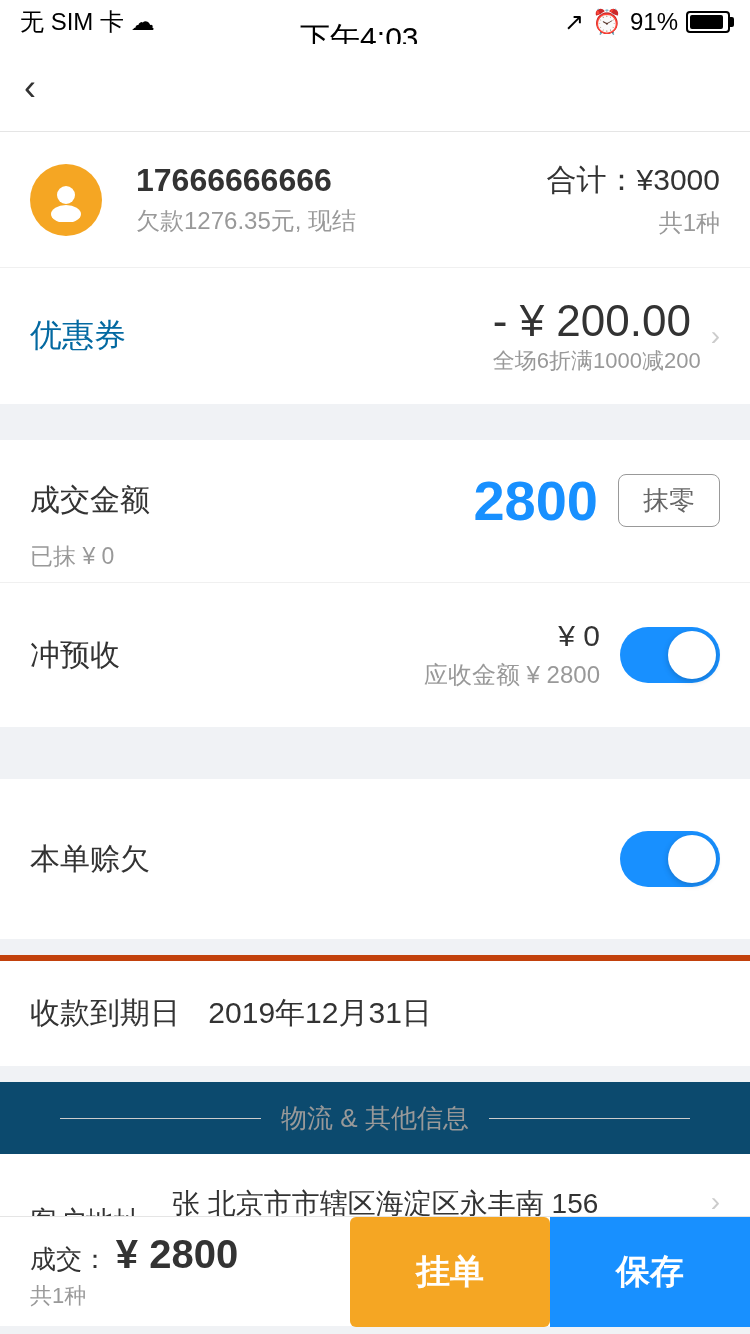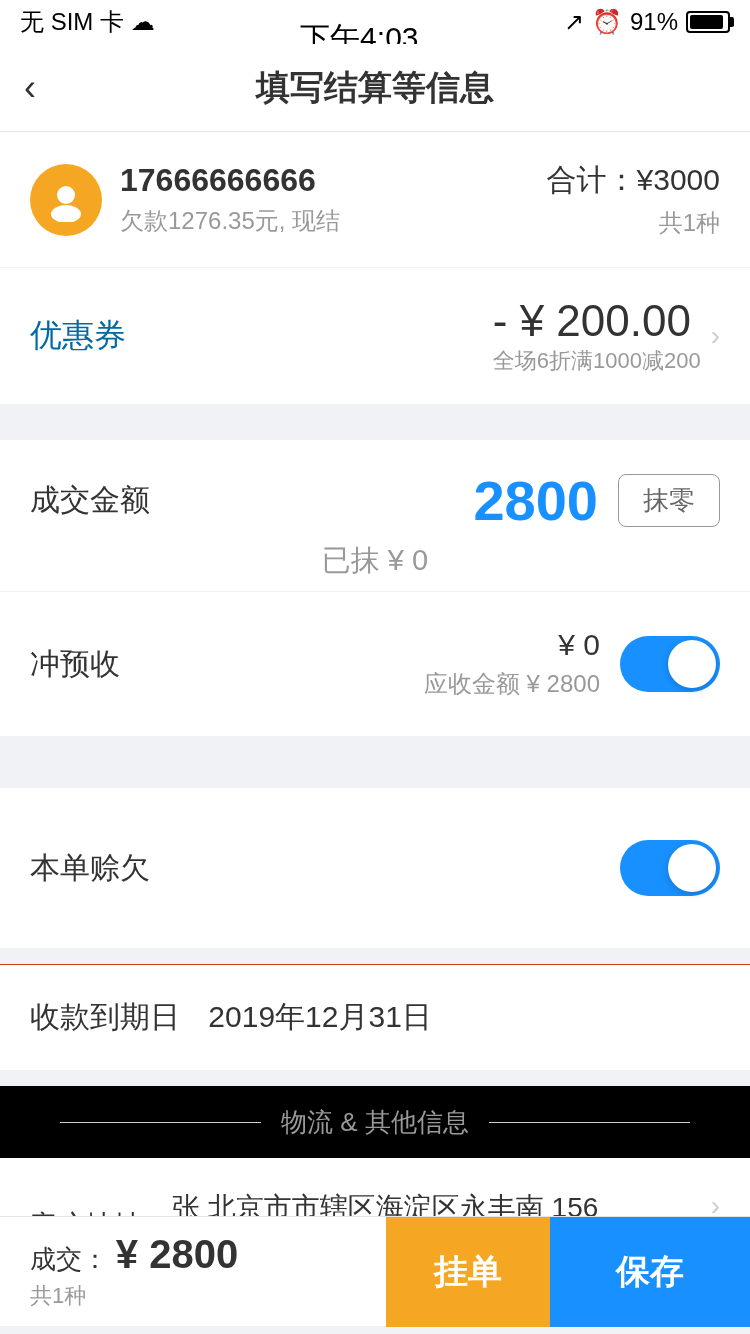--- a/index.html
+++ b/index.html
@@ -69,21 +69,21 @@
       margin-bottom: 16px;
     }
 
     
     .user-row {
       padding: 28px 30px;
       display: flex;
       align-items: center;
       justify-content: space-between;
     }
-    .user-left { display: flex; align-items: center; gap: 18px; }
+    .user-left { display: flex; align-items: center; gap: 34px; }
     .avatar {
       width: 72px; height: 72px;
       border-radius: 50%;
       background: #f5a623;
       display: flex; align-items: center; justify-content: center;
     }
     .avatar svg { width: 44px; height: 44px; }
     .user-info-text {}
     .user-phone { font-size: 32px; font-weight: 600; color: #333; }
     .user-debt { font-size: 24px; color: #999; margin-top: 6px; }
@@ -125,21 +125,21 @@
     .amount-number { font-size: 56px; font-weight: 600; color: #1890ff; }
     .round-btn {
       border: 1px solid #999;
       border-radius: 8px;
       padding: 8px 24px;
       font-size: 26px;
       color: #666;
       cursor: pointer;
       background: #fff;
     }
-    .amount-sub { font-size: 29px; color: #999; text-align: center; margin-top: 4px; }
+    .amount-sub { font-size: 23px; color: #999; text-align: left; margin-top: 4px; }
 
     
     .prepay-row {
       background: #fff;
       padding: 36px 30px;
       display: flex;
       align-items: center;
       justify-content: space-between;
       border-top: 1px solid #f0f0f0;
     }
@@ -175,30 +175,30 @@
       display: flex;
       align-items: center;
       justify-content: space-between;
     }
     .debt-label { font-size: 30px; color: #333; }
 
     
     .due-date-row {
       background: #fff;
       padding: 32px 30px;
-      border-top: 1px solid #c2410c;
+      border-top: 6px solid #c2410c;
       font-size: 30px;
       color: #333;
     }
     .due-date-label { display: inline; }
     .due-date-value { display: inline; margin-left: 20px; }
 
     
     .logistics-divider {
-      background: #000000;
+      background: #0c4a6e;
       height: 72px;
       display: flex;
       align-items: center;
       justify-content: flex-start;
       margin-top: 16px;
     }
     .logistics-line {
       display: flex;
       align-items: center;
       gap: 20px;
@@ -236,30 +236,31 @@
       border-top: 1px solid #e5e5e5;
     }
     .bottom-summary {
       flex: 1;
       padding: 0 30px;
     }
     .bottom-deal { font-size: 26px; color: #333; }
     .bottom-deal-amount { font-size: 40px; font-weight: 600; color: #333; }
     .bottom-count { font-size: 22px; color: #999; margin-top: 4px; }
     .btn-hold {
-      width: 164px;
+      width: 200px;
       height: 110px;
       background: #f5a623;
       display: flex;
       align-items: center;
       justify-content: center;
       font-size: 34px;
       font-weight: 600;
       color: #fff;
       cursor: pointer;
+      border-radius: 6px;
     }
     .btn-save {
       width: 200px;
       height: 110px;
       background: #1890ff;
       display: flex;
       align-items: center;
       justify-content: center;
       font-size: 34px;
       font-weight: 600;
@@ -280,21 +281,20 @@
     <span>⏰</span>
     <span>91%</span>
     <div class="battery-icon">
       <div class="battery-fill"></div>
     </div>
   </div>
 </div>
 
 <div class="nav-bar">
   <div class="nav-back">‹</div>
-  <div class="nav-title">填写结算等信息</div>
 </div>
 
 <div class="section">
   <div class="user-row">
     <div class="user-left">
       <div class="avatar">
         <svg viewBox="0 0 44 44" fill="none" xmlns="http://www.w3.org/2000/svg">
           <circle cx="22" cy="17" r="9" fill="white"></circle>
           <ellipse cx="22" cy="36" rx="15" ry="9" fill="white"></ellipse>
         </svg>

